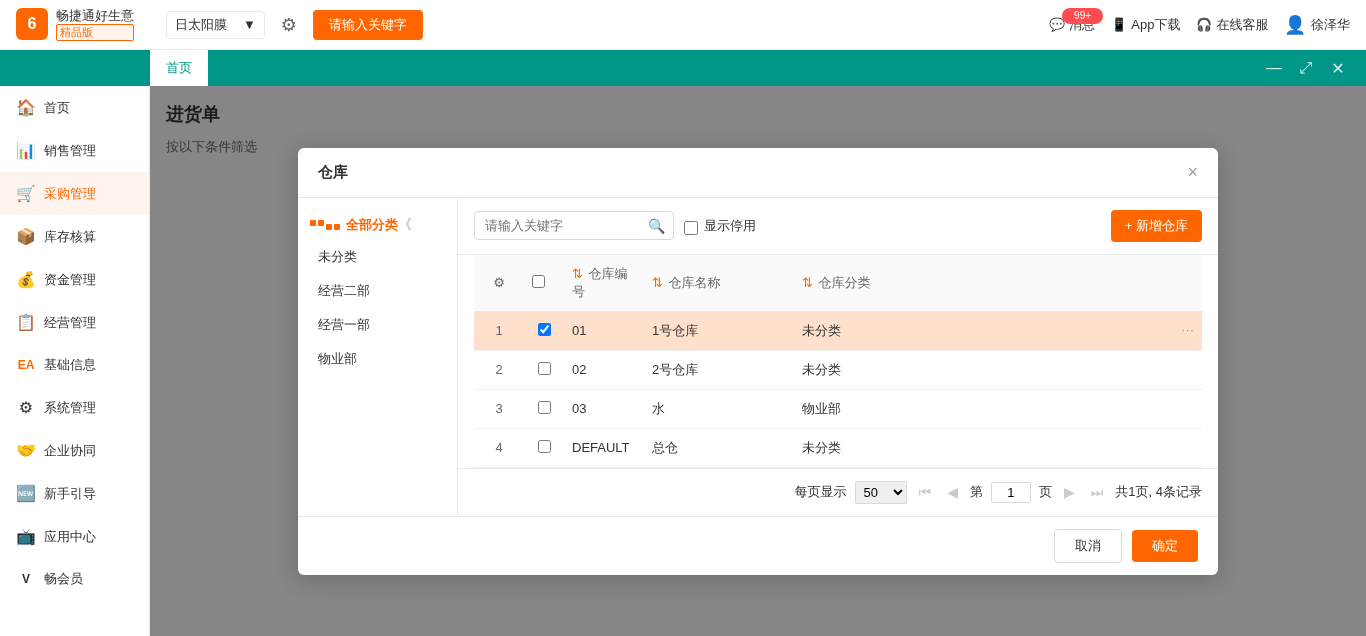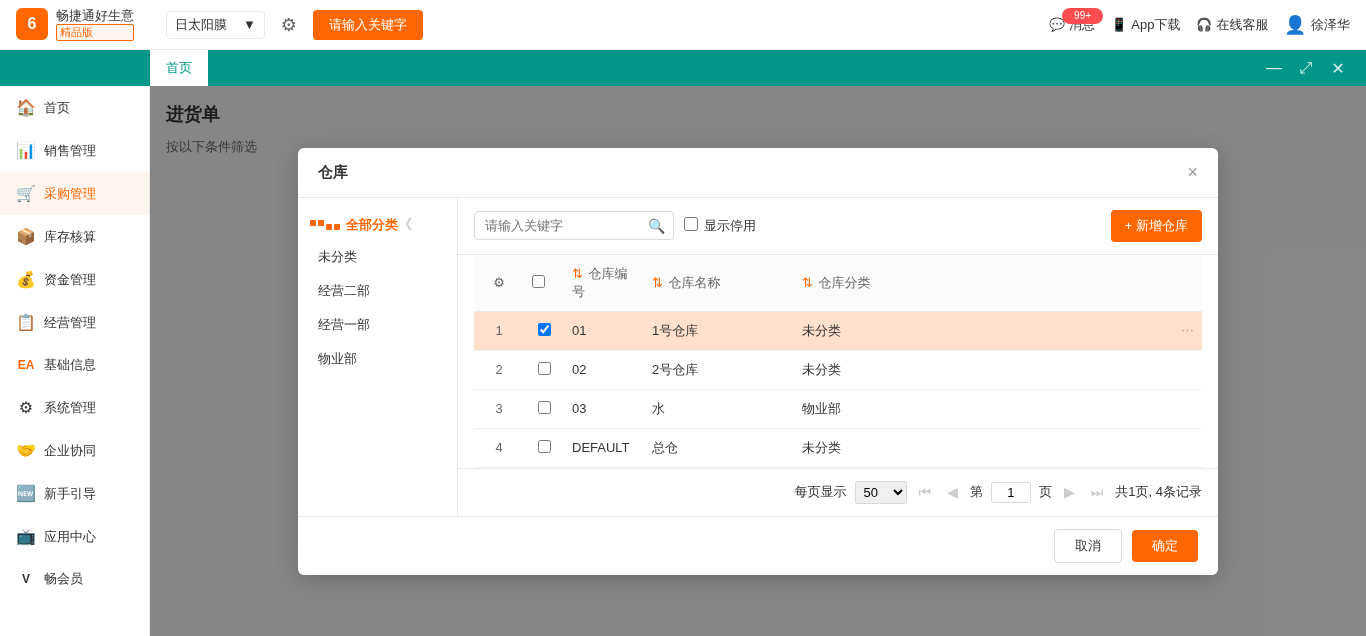--- a/index.html
+++ b/index.html
@@ -196,21 +196,21 @@
     }
     .search-input {
       border: 1px solid #d9d9d9; border-radius: 4px;
       padding: 6px 30px 6px 10px; font-size: 13px; width: 200px;
       outline: none;
     }
     .search-icon {
       position: absolute; right: 8px; color: #999; font-size: 14px;
     }
     .show-disabled-wrap {
-      display: flex; align-items: flex-start; gap: 6px; font-size: 13px; color: #333;
+      display: flex; align-items: flex-end; gap: 6px; font-size: 13px; color: #333;
     }
     .checkbox { width: 14px; height: 14px; }
     .add-btn {
       margin-left: auto;
       background: #ff6600; color: #fff; border: none; border-radius: 4px;
       padding: 7px 14px; font-size: 13px; cursor: pointer;
     }
 
     
     .table-wrap {

